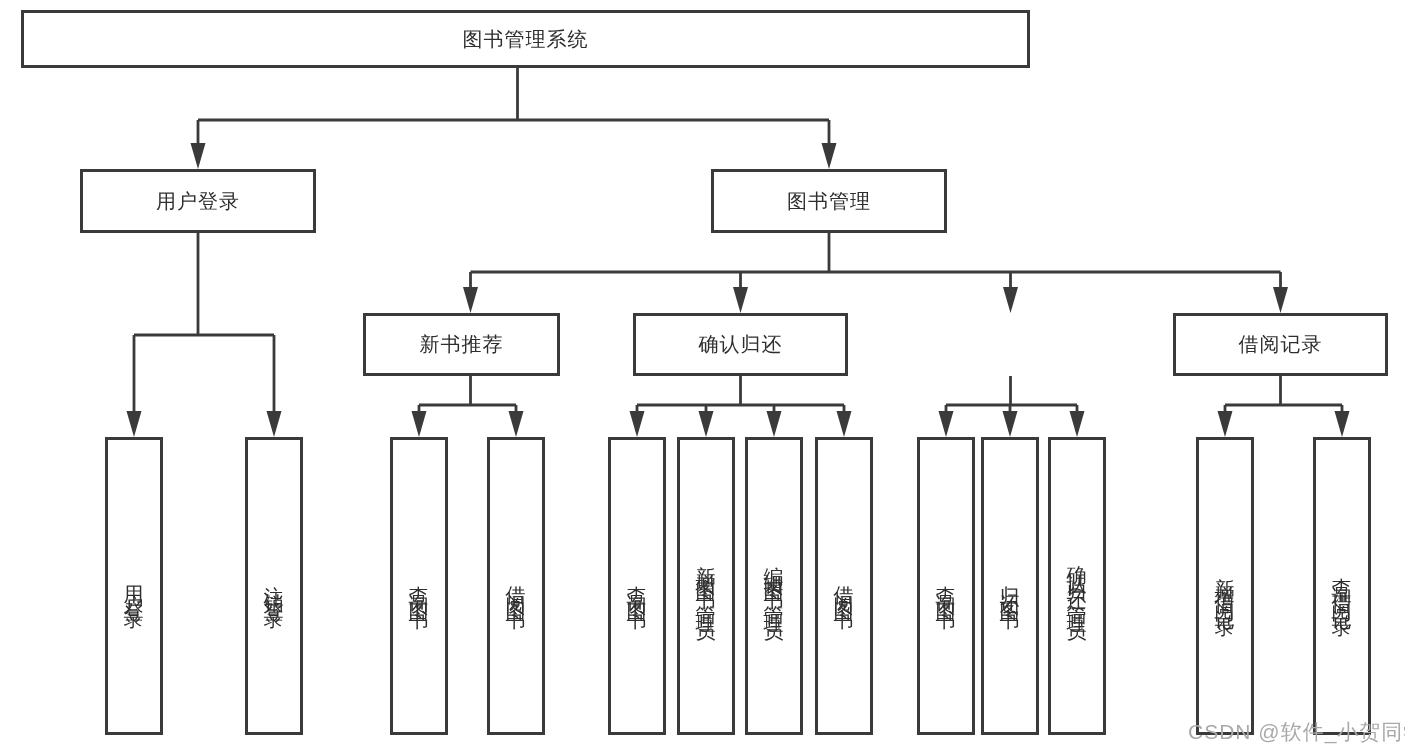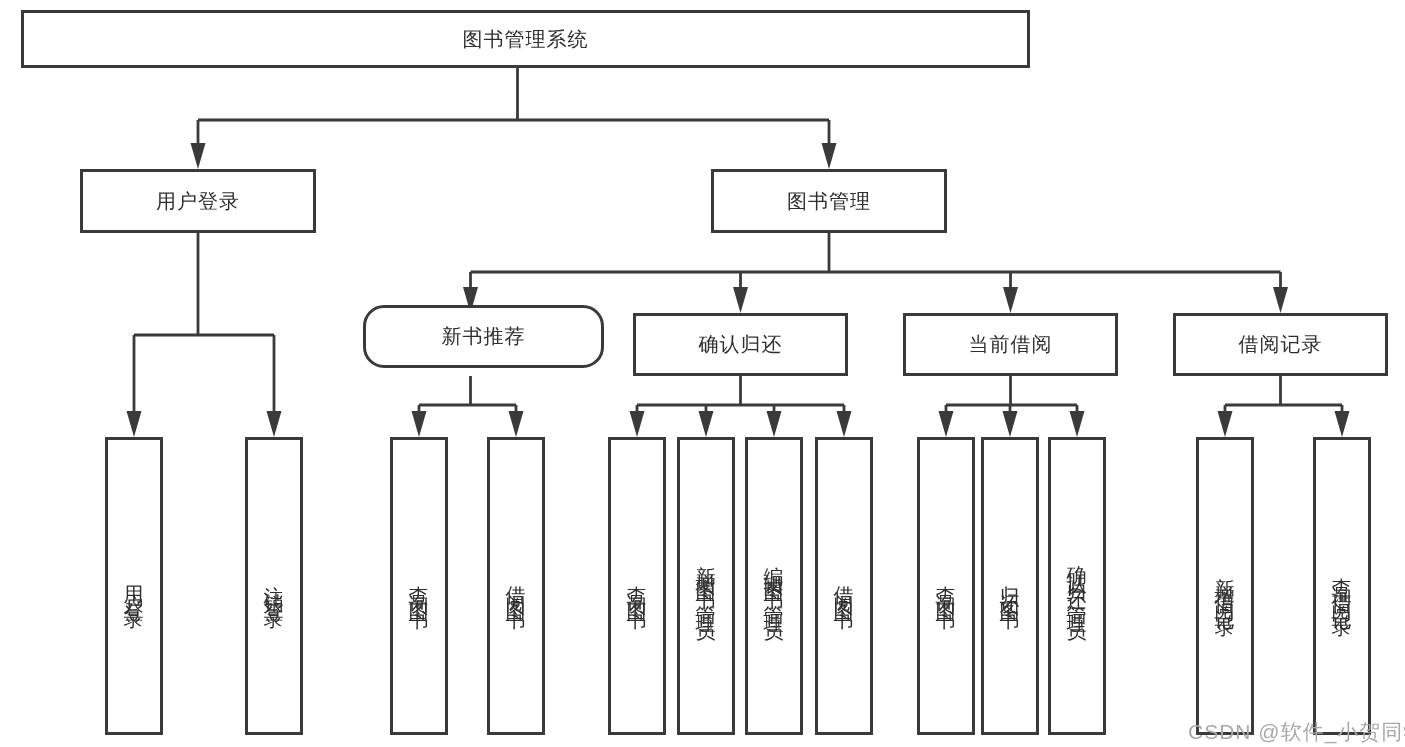--- a/index.html
+++ b/index.html
@@ -146,29 +146,26 @@
     <span>图书管理系统</span>
   </div>
 
   <div class="hbox" style="left:80px; top:169px; width:236px; height:64px;">
     <span>用户登录</span>
   </div>
   <div class="hbox" style="left:711px; top:169px; width:236px; height:64px;">
     <span>图书管理</span>
   </div>
 
-  <div class="hbox" style="left:363px; top:305px; width:241px; height:63px;border-radius:21px;">
+  <div class="hbox" style="left:363px; top:313px; width:197px; height:63px;">
     <span>新书推荐</span>
   </div>
   <div class="hbox" style="left:633px; top:313px; width:215px; height:63px;">
     <span>确认归还</span>
   </div>
-  <div class="hbox" style="left:903px; top:313px; width:215px; height:63px;">
-    <span>当前借阅</span>
-  </div>
   <div class="hbox" style="left:1173px; top:313px; width:215px; height:63px;">
     <span>借阅记录</span>
   </div>
 
   <div class="vbox" style="left:105px; top:437px; width:58px; height:298px;">
     <span class="vtext">用户登录</span>
   </div>
   <div class="vbox" style="left:245px; top:437px; width:58px; height:298px;">
     <span class="vtext">注销登录</span>
   </div>

